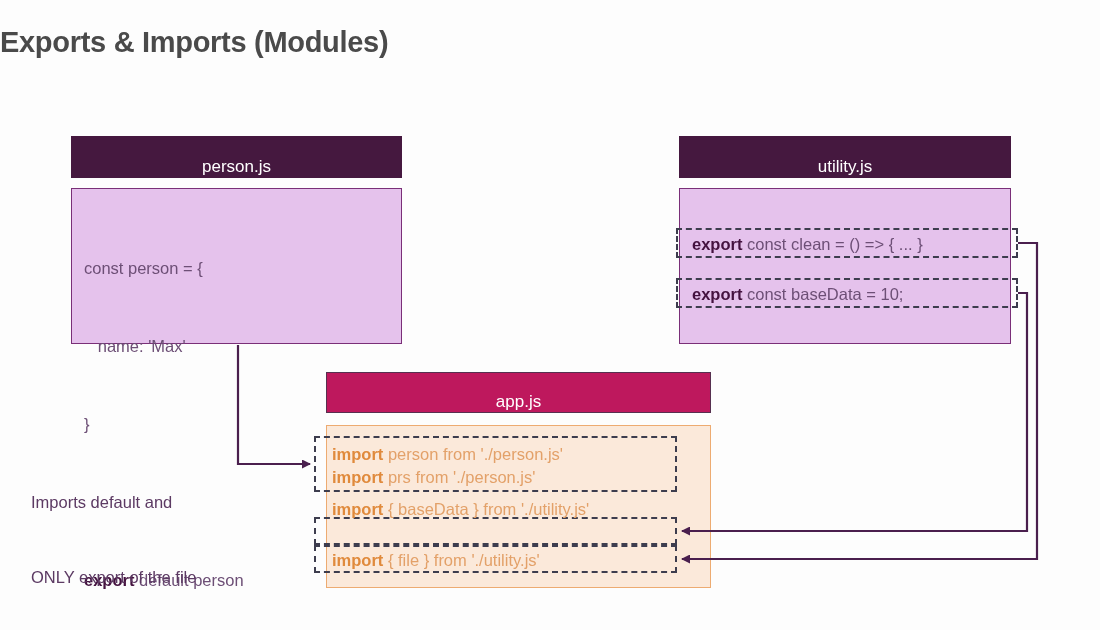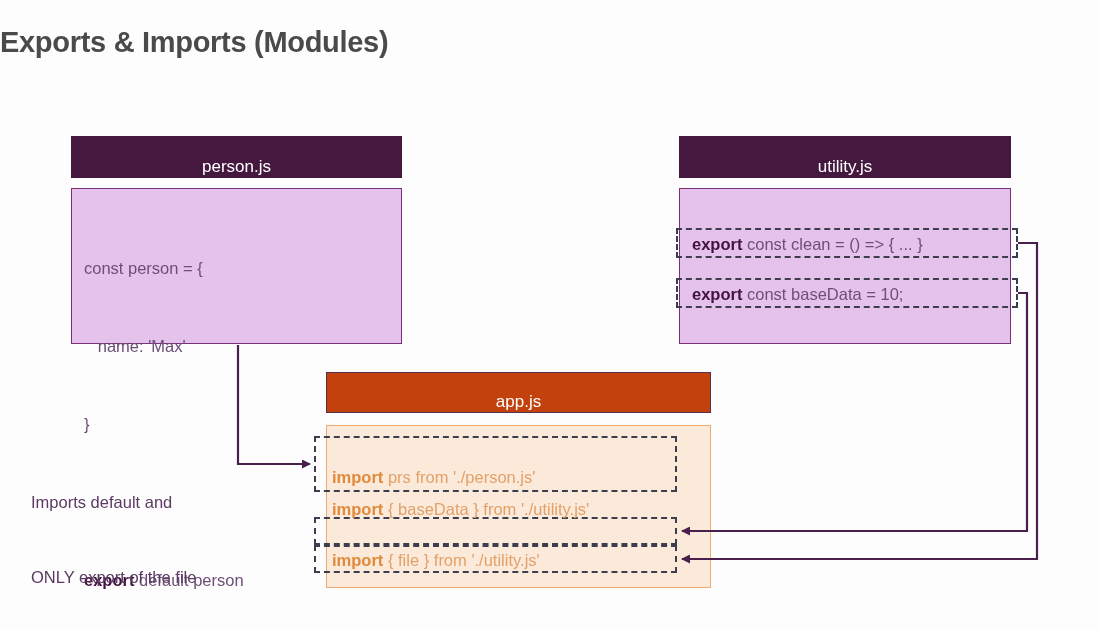--- a/index.html
+++ b/index.html
@@ -31,21 +31,21 @@
   .card-header {
     position: absolute;
     display: flex;
     align-items: flex-end;
     justify-content: center;
     font-size: 17px;
     color: #ffffff;
     border: 1.5px solid #3e163f;
   }
   .card-header.purple { background: #45183f; border-color: #45183f; }
-  .card-header.orange { background: #c2410c; border-color: #56304f; }
+  .card-header.orange { background: #be185d; border-color: #56304f; }
 
   .card-body {
     position: absolute;
     border: 1.5px solid #7a2f78;
     background: #e5c2ec;
   }
   .card-body.peach {
     background: #fbe9da;
     border: 1.5px solid #edab71;
   }
@@ -131,20 +131,21 @@
   <div class="code" style="left:692px; top:281px;"><b>export</b><span> const baseData = 10;</span></div>
 
   <div class="card-header orange" style="left:326px; top:372px; width:385px; height:41px;">
     <span>app.js</span>
   </div>
 
   <div class="card-body peach" style="left:326px; top:425px; width:385px; height:163px;">
   </div>
 
   <div class="dash" style="left:314px; top:436px; width:363px; height:56px;"></div>
+  <div class="code orange" style="left:332px; top:441px;"><b>import</b><span> person from './person.js'</span></div>
   <div class="code orange" style="left:332px; top:464px;"><b>import</b><span> prs from './person.js'</span></div>
 
   <div class="dash" style="left:314px; top:517px; width:363px; height:28px;"></div>
   <div class="code orange" style="left:332px; top:496px;"><b>import</b><span> { baseData } from './utility.js'</span></div>
 
   <div class="dash" style="left:314px; top:545px; width:363px; height:28px;"></div>
   <div class="code orange" style="left:332px; top:547px;"><b>import</b><span> { file } from './utility.js'</span></div>
 
   <div class="note" style="left:31px; top:440px;">
     <div>Imports default and</div>

